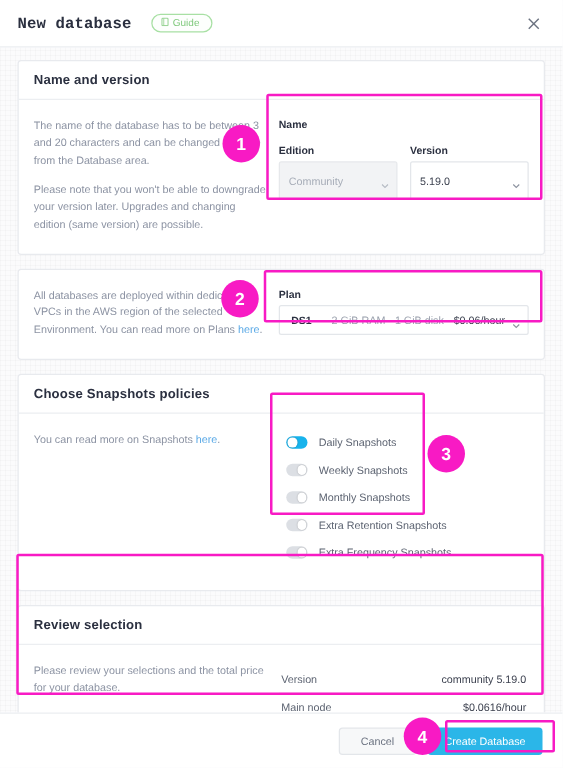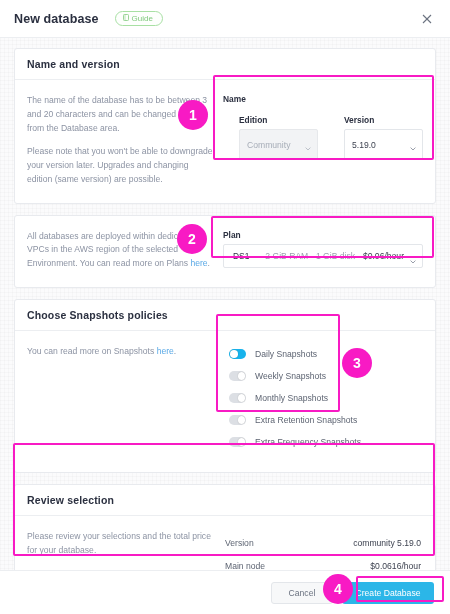--- a/index.html
+++ b/index.html
@@ -30,20 +30,21 @@
     display: flex;
     align-items: center;
     padding: 0 14px;
     position: relative;
   }
   .topbar-title {
     font-size: 12.5px;
     font-weight: bold;
     color: #2b3040;
     letter-spacing: 0.1px;
+    font-family: Liberation Mono, monospace;
   }
   .guide-badge {
     margin-left: 16px;
     display: inline-flex;
     align-items: flex-end;
     gap: 3px;
     border: 1px solid #a8e0a4;
     color: #7fc97c;
     border-radius: 10px;
     padding: 2px 9px 2px 7px;
@@ -112,21 +113,21 @@
     background: #fff;
     font-size: 8.6px;
     color: #3d4250;
     padding: 0 7px;
     font-family: "Liberation Sans", sans-serif;
     outline: none;
   }
   .txtinput::placeholder { color: #bfc4cd; }
 
   .row2 { display: flex; gap: 10px; margin-top: 11px; }
-  .row2 > div { flex: 1; margin-left: 16px; }
+  .row2 > div { flex: 1; }
 
   .sel {
     position: relative;
     height: 31px;
     border: 1px solid #e3e6ea;
     border-radius: 2px;
     background: #fff;
     display: flex;
     align-items: center;
     padding: 0 18px 0 7px;
@@ -151,21 +152,21 @@
     height: 24px;
     border: 1px solid #e3e6ea;
     border-radius: 2px;
     background: #fff;
     display: flex;
     align-items: center;
     padding: 0 18px 0 9px;
     position: relative;
     cursor: pointer;
   }
-  .plan-code { font-size: 8.4px; font-weight: normal; color: #2b3040; }
+  .plan-code { font-size: 8.4px; font-weight: bold; color: #2b3040; }
   .plan-spec { font-size: 8.6px; color: #9aa0ad; margin-left: 16px; }
   .plan-price { margin-left: auto; font-size: 8.6px; color: #3d4250; }
 
   
   .tg-list { padding: 4px 0 2px 6px; }
   .tg-row {
     display: flex;
     align-items: flex-start;
     height: 17px;
     margin-bottom: 5px;

